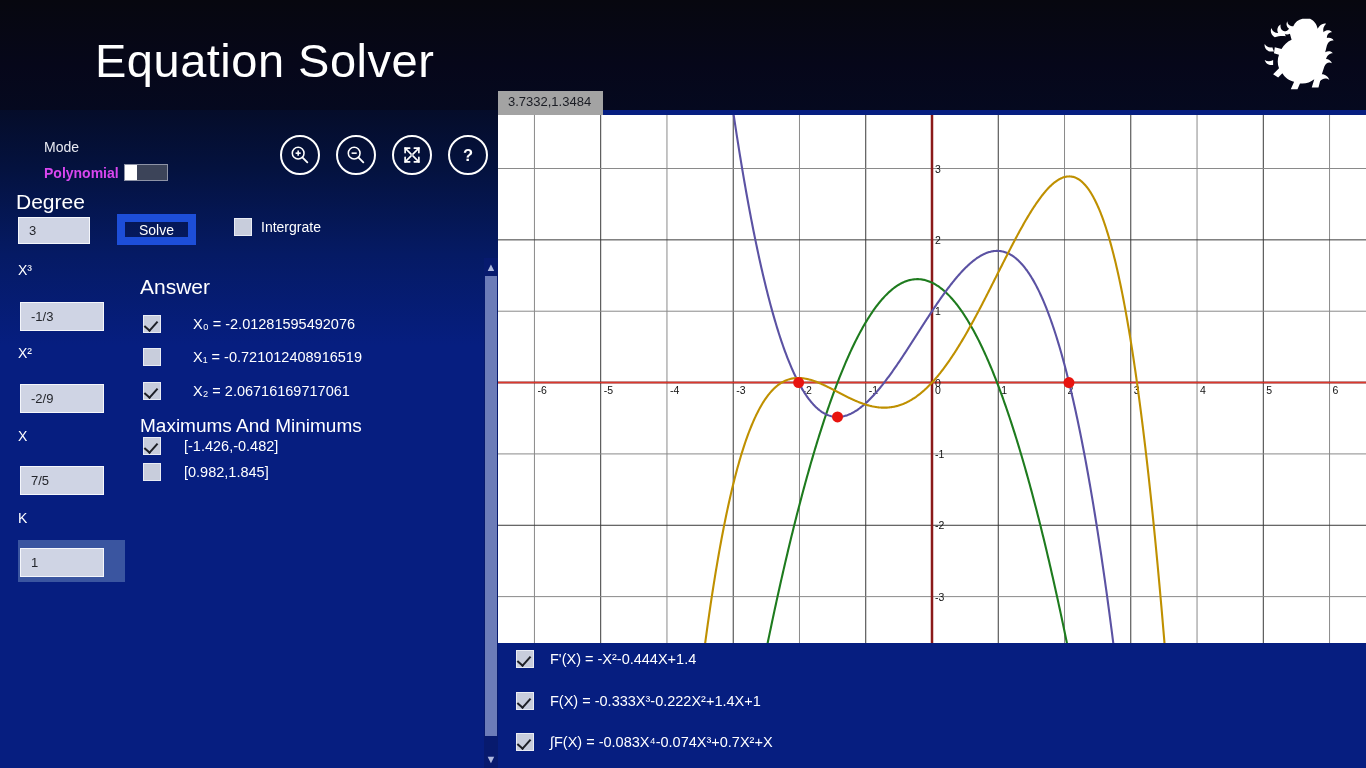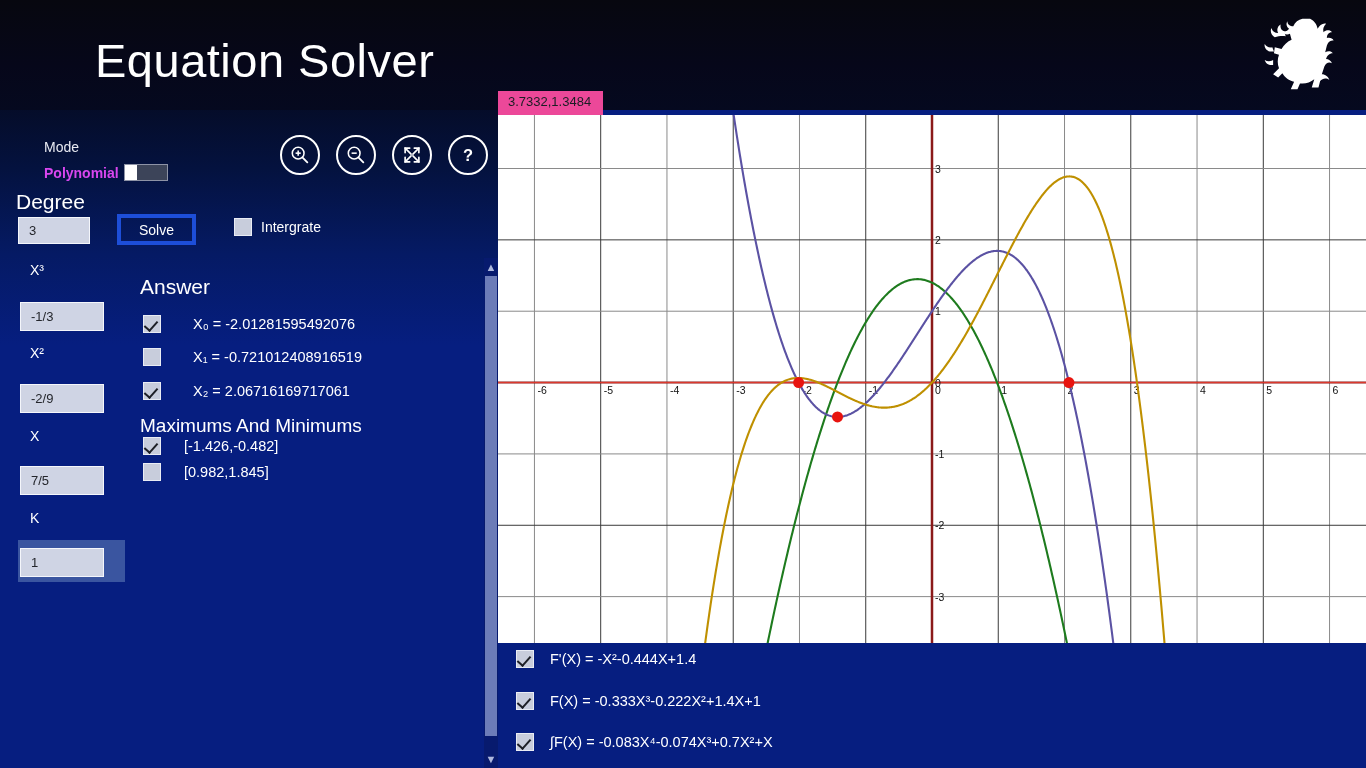--- a/index.html
+++ b/index.html
@@ -61,35 +61,35 @@
     font-size: 21px; color: #ffffff; font-weight: 400;
   }
   .txt {
     background: #cfd4e4; border: 1px solid #f4f6fb; color: #24262c;
     font-size: 13px; font-family: "Liberation Sans", sans-serif;
     padding: 0 10px; outline: none;
   }
   .in-degree { position: absolute; left: 18px; top: 217px; width: 72px; height: 27px; }
   .solve-btn {
     position: absolute; left: 117px; top: 214px; width: 79px; height: 31px;
-    background: transparent; border: 4px solid #1d4ed8; color: #ffffff;
+    background: transparent; border: 8px solid #1d4ed8; color: #ffffff;
     font-size: 14px; font-family: "Liberation Sans", sans-serif; cursor: pointer;
   }
   .chk {
     width: 18px; height: 18px; background: #c8cddc; border: 1px solid #e9ecf4;
     display: inline-block; position: relative; cursor: pointer; flex: 0 0 auto;
   }
   .chk.on::after {
     content: ""; position: absolute; left: 3px; top: 2px; width: 6px; height: 11px;
     border: solid #1d1f26; border-width: 0 2.4px 2.4px 0; transform: rotate(42deg);
   }
   .integrate-row { position: absolute; left: 234px; top: 218px; display: flex; align-items: center; gap: 9px; }
   .integrate-row span { font-size: 14px; color: #ffffff; }
 
-  .coef-label { position: absolute; left: 18px; font-size: 14px; color: #ffffff; margin-left: 12px; }
+  .coef-label { position: absolute; left: 18px; font-size: 14px; color: #ffffff; }
   .coef-in { position: absolute; left: 20px; width: 84px; height: 29px; }
   .kbox {
     position: absolute; left: 18px; top: 540px; width: 107px; height: 42px;
     background: #3a55a0;
   }
 
   
   .h-answer { position: absolute; left: 140px; top: 275px; font-size: 21px; color: #ffffff; }
   .ans-row { position: absolute; left: 143px; display: flex; align-items: center; gap: 32px; }
   .ans-row .txt-lbl { font-size: 14.5px; color: #ffffff; white-space: nowrap; }
@@ -104,21 +104,21 @@
   }
   .vscroll .thumb { position: absolute; left: 1px; top: 18px; width: 12px; height: 460px; background: #6c7cb8; }
   .vscroll .arr { position: absolute; left: 0; width: 14px; height: 18px; color: #aeb8dd; font-size: 11px;
     display: flex; align-items: center; justify-content: center; cursor: pointer; }
   .vscroll .arr.up { top: 0; } .vscroll .arr.dn { bottom: 0; }
 
   
   .graph-wrap { position: absolute; left: 498px; top: 115px; width: 868px; height: 528px; background: #ffffff; }
   .coord-badge {
     position: absolute; left: 498px; top: 91px; height: 24px; padding: 3px 12px 0 10px;
-    background: #ec4899; color: #1b1d24; font-size: 13px; z-index: 5;
+    background: #a3a3a3; color: #1b1d24; font-size: 13px; z-index: 5;
   }
   .eq-list { position: absolute; left: 498px; top: 643px; width: 868px; height: 125px; background: #061e80; }
   .eq-row { position: absolute; left: 516px; display: flex; align-items: center; gap: 16px; }
   .eq-row .eq-txt { font-size: 14.5px; color: #ffffff; white-space: nowrap; }
 </style>
 </head>
 <body>
 
 <div id="app">
 

